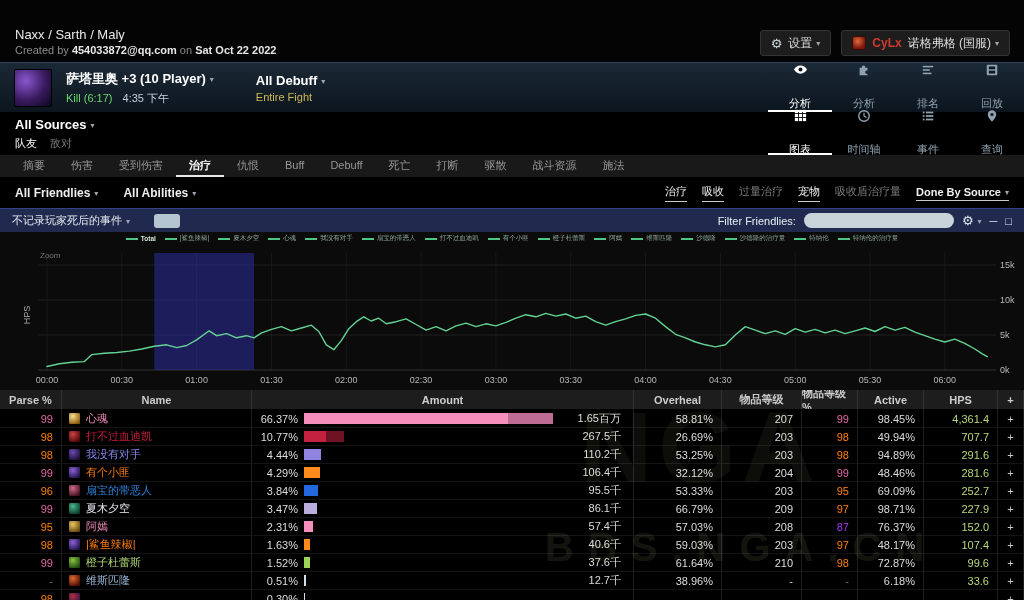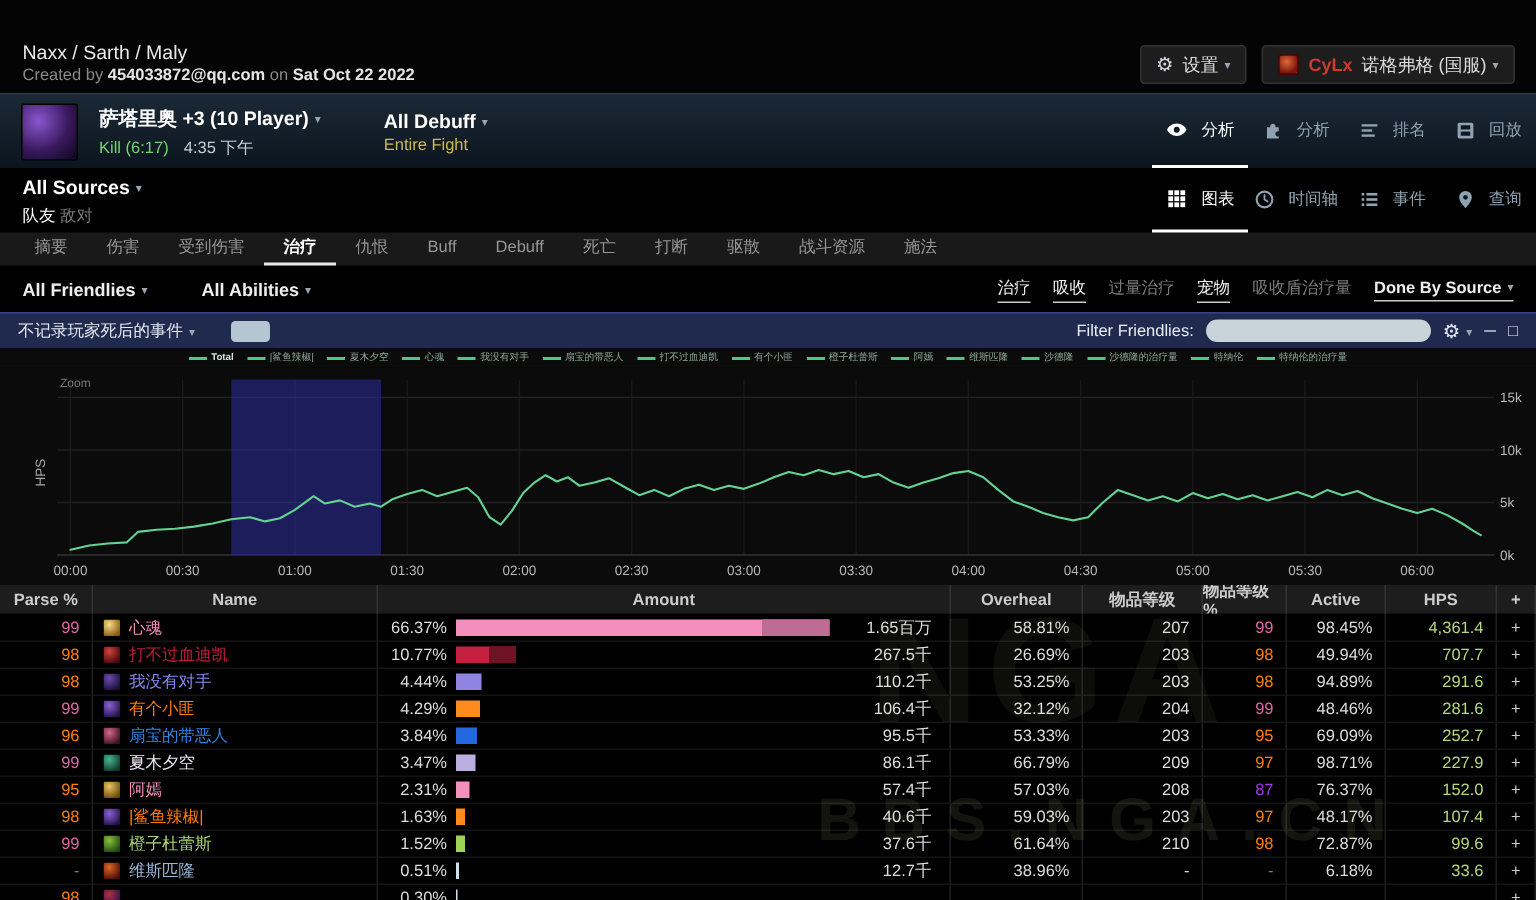--- a/index.html
+++ b/index.html
@@ -30,42 +30,42 @@
   .avatar { width:38px; height:38px; margin:0 14px 0 14px; border-radius:2px; border:1px solid #000;
             background:radial-gradient(circle at 30% 30%, #8a57cf, #3a1a5e 55%, #120826 95%); }
   .boss-texts .l1 { font-size:13px; font-weight:bold; color:#fff; }
   .boss-texts .l2 { font-size:11px; margin-top:3px; }
   .kill { color:#6fd66f; }
   .boss-time { color:#c4ced8; margin-left:7px; }
   .phase-block { margin-left:42px; }
   .phase-block .l1 { font-size:13px; font-weight:bold; color:#fff; }
   .phase-sub { font-size:11px; color:#cdb952; margin-top:3px; }
   .icon-tabs { margin-left:auto; display:flex; height:100%; }
-  .icon-tab { width:64px; display:flex; align-items:center; justify-content:center;
-              gap:9px; color:#8fa2b2; font-size:11px; cursor:pointer; border-bottom:2px solid transparent;text-align:center; }
+  .icon-tab { width:64px; display:flex; flex-direction:column; align-items:center; justify-content:center;
+              gap:19px; color:#8fa2b2; font-size:11px; cursor:pointer; border-bottom:2px solid transparent;text-align:center; }
   .icon-tab.active { color:#fff; border-bottom-color:#fff; }
   .icon-tab svg { display:block; }
 
   
   .sources-bar { height:43px; background:#000; display:flex; }
   .sources-left { padding:5px 0 0 15px; }
   .sources-left .l1 { font-size:13px; font-weight:bold; color:#fff; }
   .sources-left .l2 { font-size:11px; margin-top:4px; }
   .friendly { color:#fff; }
-  .enemy { color:#777; }
+  .enemy { color:#777; margin-left:10px; }
 
   
   .main-tabs { height:23px; background:#191919; display:flex; padding-left:10px; border-bottom:1px solid #000; }
   .mtab { padding:0 13px; font-size:11px; color:#979797; line-height:21px; cursor:pointer;
           border-bottom:2px solid transparent; }
   .mtab.active { color:#fff; font-weight:bold; border-bottom-color:#e8e8e8; }
 
   
   .filter-bar { height:30px; background:#000; display:flex; align-items:center; padding:0 15px; }
-  .fleft { display:flex; gap:36px; }
+  .fleft { display:flex; gap:25px; }
   .fdrop { font-size:12px; font-weight:bold; color:#eee; cursor:pointer; }
   .fright { margin-left:auto; display:flex; gap:15px; align-items:center; }
   .ftoggle { font-size:11px; color:#7b7b7b; cursor:pointer; padding-bottom:2px; border-bottom:1px solid transparent; }
   .ftoggle.on { color:#eee; border-bottom-color:#c9c9c9; }
   .ftoggle.strong { font-weight:bold; }
 
   
   .graph-header { height:24px; background:#202a4e; border-top:1px solid #36418a;
                   display:flex; align-items:center; padding:0 12px; gap:8px; }
   .gh-label { font-size:11px; color:#e4eaf1; cursor:pointer; }

